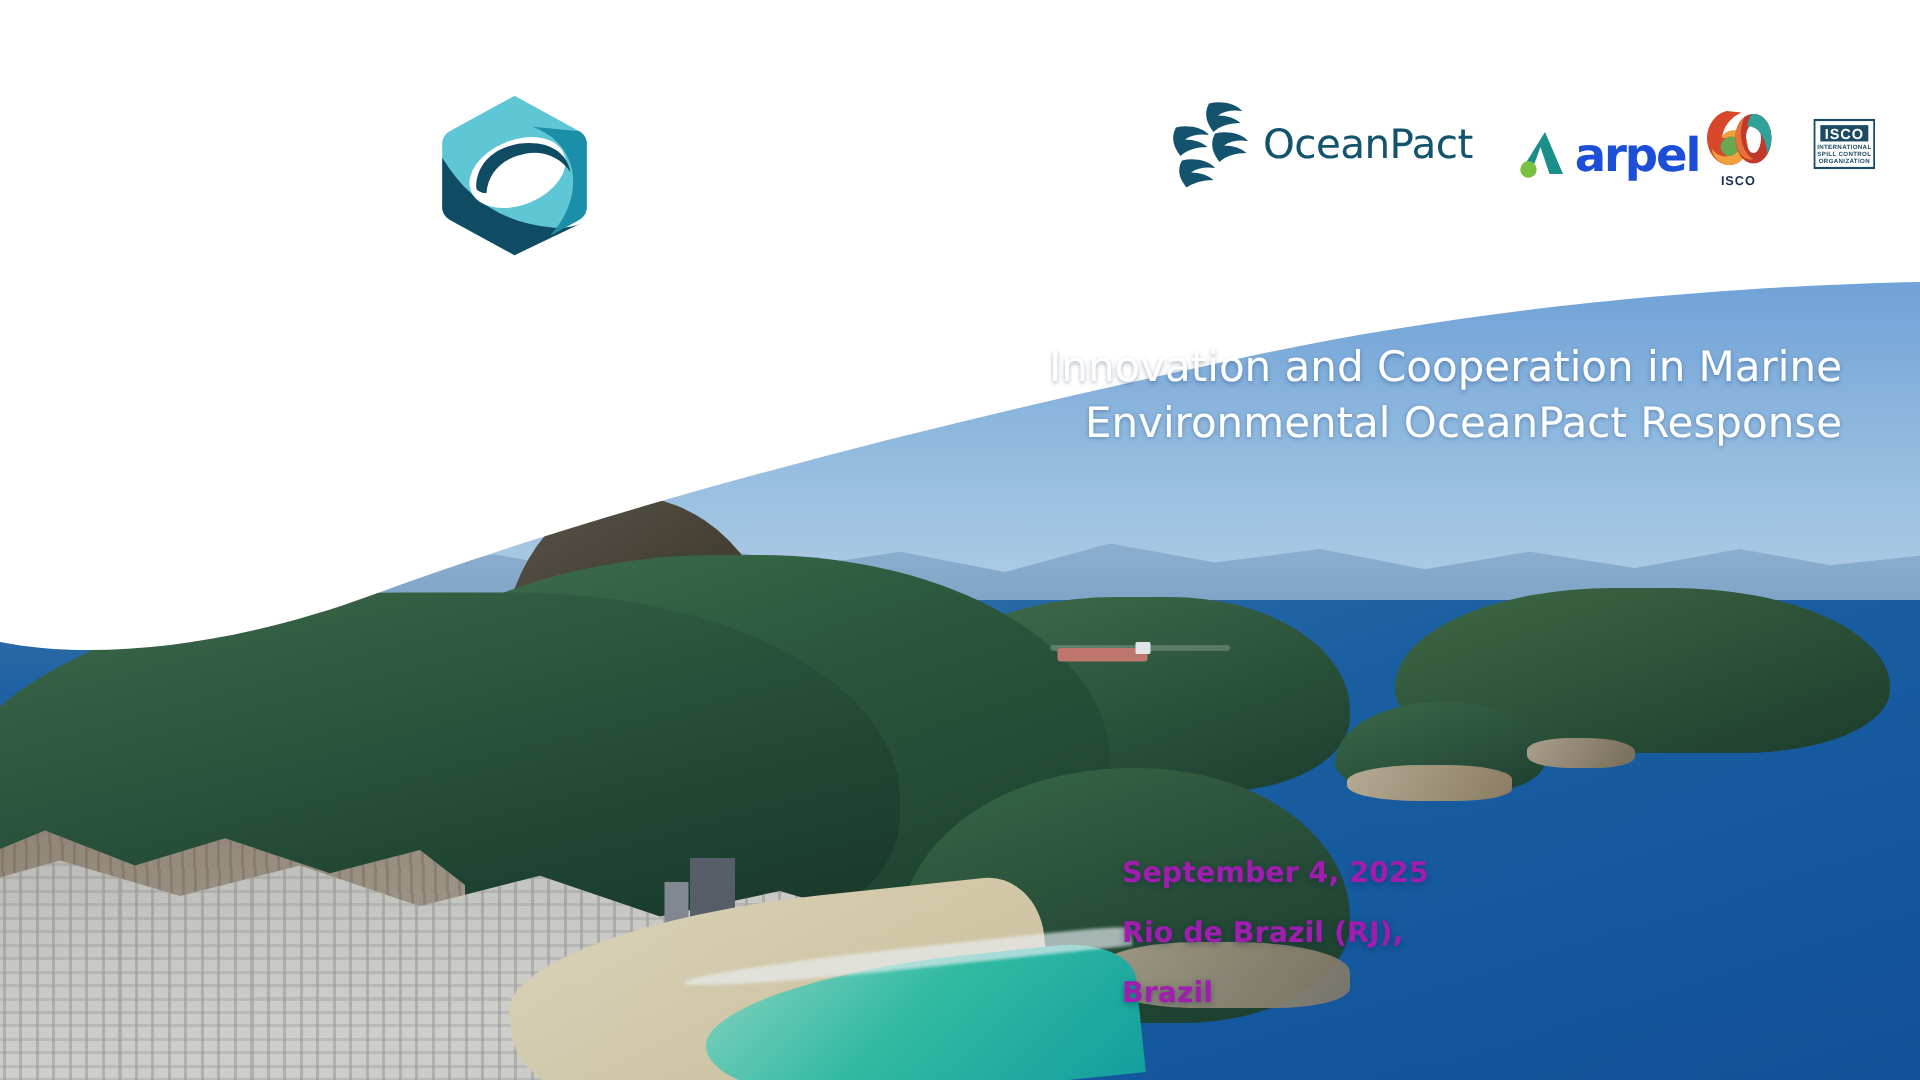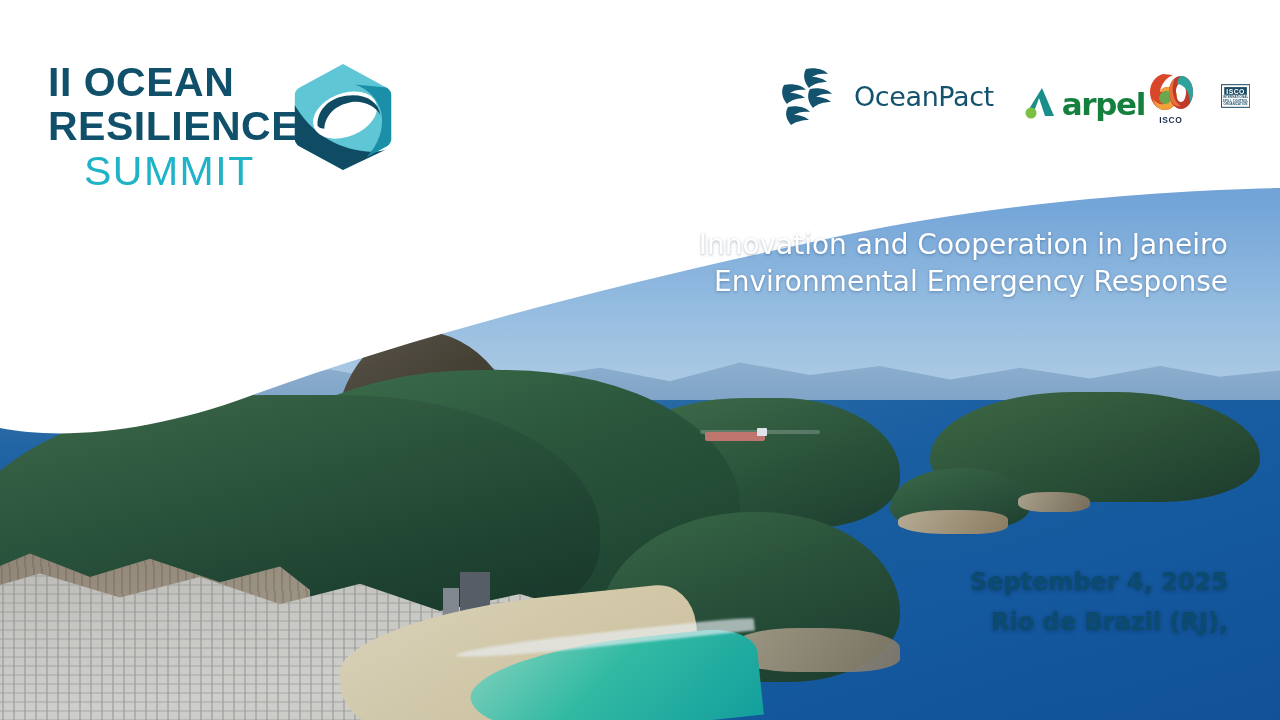--- a/index.html
+++ b/index.html
@@ -93,36 +93,36 @@
 
   
   .logo{position:absolute;left:44px;top:36px;width:340px;height:190px;}
   .logo-text{position:absolute;left:4px;top:24px;width:270px;}
   .logo-l1,.logo-l2{font-weight:bold;font-size:41px;line-height:44px;letter-spacing:.5px;color:#10506b;}
   .logo-l3{font-size:41px;line-height:46px;letter-spacing:1.5px;color:#1eb3c6;padding-left:36px;}
   .logo-mark{position:absolute;left:240px;top:22px;width:118px;height:118px;}
 
   
   .partners{position:absolute;left:780px;top:48px;width:470px;height:96px;display:flex;align-items:center;gap:26px;}
-  .op{display:flex;align-items:center;gap:18px;justify-content:space-between;}
+  .op{display:flex;align-items:center;gap:6px;justify-content:space-between;}
   .op-name{font-size:27px;color:#14536e;letter-spacing:-.4px;font-family:"DejaVu Sans",sans-serif;}
   .arpel{display:flex;align-items:flex-end;gap:2px;}
-  .arpel-name{font-size:31px;font-weight:bold;color:#15803d;letter-spacing:-1.4px;font-family:"DejaVu Sans",sans-serif;}
+  .arpel-name{font-size:31px;font-weight:bold;color:#1d4ed8;letter-spacing:-1.4px;font-family:"DejaVu Sans",sans-serif;}
   .anos{position:relative;width:48px;height:52px;}
   .anos-lbl{position:absolute;left:0;bottom:-3px;width:48px;text-align:center;font-size:8.5px;font-weight:bold;color:#1c2f52;letter-spacing:.6px;}
   .isco{width:72px;height:58px;}
 
   
   .title{position:absolute;right:52px;top:226px;width:560px;text-align:right;
      color:#ffffff;font-size:28px;line-height:37px;font-family:"DejaVu Sans",sans-serif;
      text-shadow:0 1px 3px rgba(10,40,80,.35);}
 
   
-  .dateblock{position:absolute;right:52px;top:562px;width:480px;text-align:right;color:#0c4a6e;
-     font-family:"DejaVu Sans",sans-serif;font-weight:bold;font-size:24px;line-height:40px;
+  .dateblock{position:absolute;right:52px;top:562px;width:480px;color:#a21caf;
+     font-family:"DejaVu Sans",sans-serif;font-weight:bold;font-size:19px;line-height:40px;
      text-shadow:0 1px 4px rgba(5,35,70,.45);}
 </style>
 </head>
 <body>
 
 <div class="slide">
 
   <div class="photo">
     <div class="sky"></div>
     <div class="farmtn"></div>
@@ -166,25 +166,20 @@
       <path d="M60 6 L104 30 A10 10 0 0 1 109 40 L109 80 A10 10 0 0 1 104 90
                L60 114 L16 90 A10 10 0 0 1 11 80 L11 40 A10 10 0 0 1 16 30 Z" fill="#5ec6d4"></path>
       <path d="M60 114 L16 90 A10 10 0 0 1 11 80 L11 48 C28 76 52 92 84 95
                C92 96 100 95 106 92 Z" fill="#0f4b63"></path>
       <path d="M104 30 A10 10 0 0 1 109 40 L109 80 A10 10 0 0 1 104 90 L84 101
                C96 88 102 72 99 56 C96 42 86 32 72 27 Z" fill="#1b8fa8"></path>
       <ellipse cx="62" cy="58" rx="34" ry="22" transform="rotate(-22 62 58)" fill="#ffffff"></ellipse>
       <path d="M34 68 C34 50 50 38 70 38 C86 38 96 46 98 58
                C92 48 80 43 68 45 C52 48 42 58 41 72 C37 72 34 70 34 68 Z" fill="#0f4b63"></path>
     </svg>
-    <div class="logo-text">
-      <div class="logo-l1">II OCEAN</div>
-      <div class="logo-l2">RESILIENCE</div>
-      <div class="logo-l3">SUMMIT</div>
-    </div>
   </div>
 
   <div class="partners">
 
     <div class="op">
       <svg width="56" height="58" viewBox="0 0 56 58">
         <g fill="#14536e">
           <path d="M26 2 C34 0 44 2 48 7 C42 6 36 7 32 10 C38 10 44 12 47 15
                    C40 15 33 17 29 21 C25 16 22 9 26 2 Z"></path>
           <path d="M4 18 C12 16 22 18 26 23 C20 22 14 23 10 26 C16 26 22 28 25 31
@@ -227,20 +222,21 @@
     <svg class="isco" viewBox="0 0 72 58">
       <rect x="1" y="1" width="70" height="56" fill="none" stroke="#1b4a63" stroke-width="2.5"></rect>
       <rect x="8" y="7" width="56" height="19" fill="#1b4a63"></rect>
       <text x="36" y="23" text-anchor="middle" font-family="Liberation Sans, sans-serif" font-size="17" font-weight="bold" fill="#ffffff" letter-spacing="1">ISCO</text>
       <text x="36" y="35" text-anchor="middle" font-family="Liberation Sans, sans-serif" font-size="7.2" font-weight="bold" fill="#1b4a63" letter-spacing=".4">INTERNATIONAL</text>
       <text x="36" y="43" text-anchor="middle" font-family="Liberation Sans, sans-serif" font-size="7.2" font-weight="bold" fill="#1b4a63" letter-spacing=".4">SPILL CONTROL</text>
       <text x="36" y="51" text-anchor="middle" font-family="Liberation Sans, sans-serif" font-size="7.2" font-weight="bold" fill="#1b4a63" letter-spacing=".4">ORGANIZATION</text>
     </svg>
   </div>
 
-  <div class="title">Innovation and Cooperation in Janeiro Environmental Emergency Response</div>
+  <div class="title">Innovation and Cooperation in Marine Environmental OceanPact Response</div>
 
   <div class="dateblock">
     <div>September 4, 2025</div>
     <div>Rio de Brazil (RJ),</div>
+    <div>Brazil</div>
   </div>
 
 </div>
 
 </body></html>

